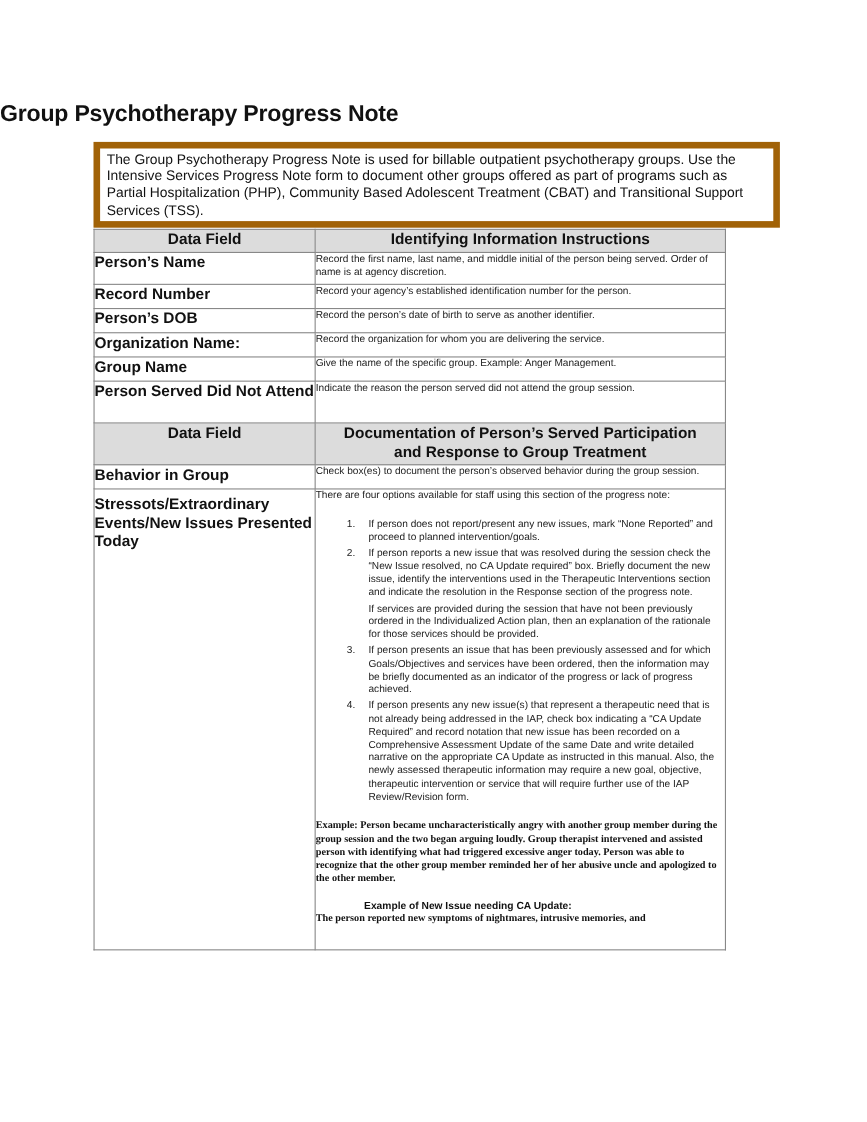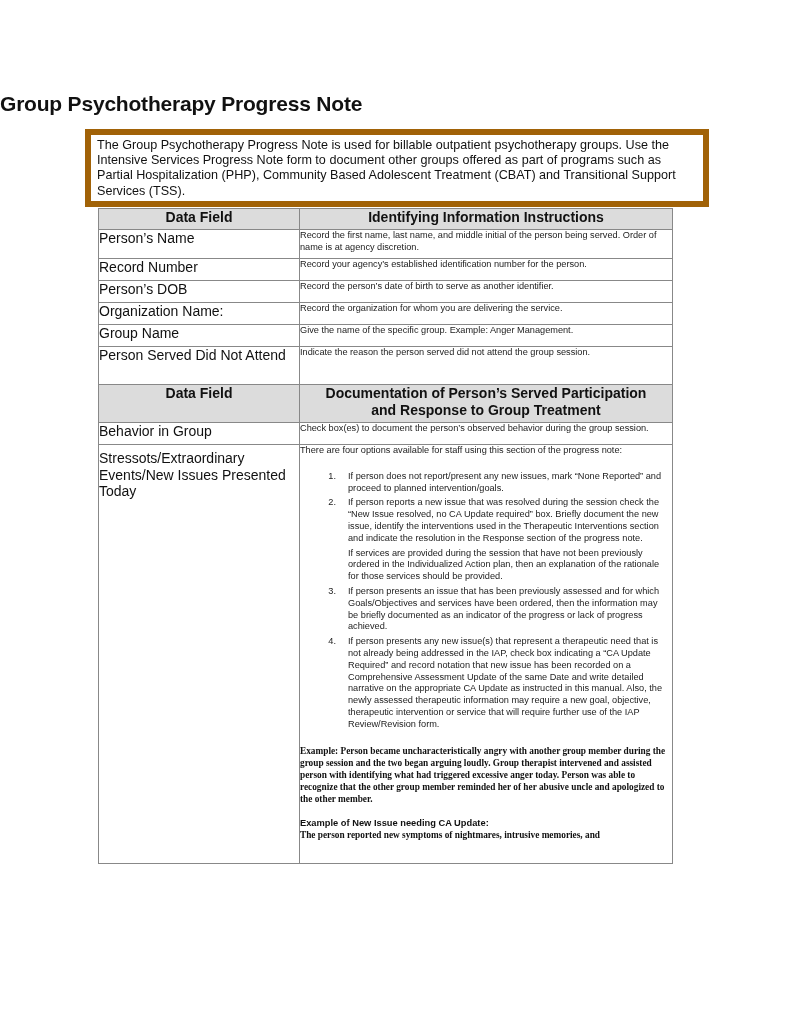--- a/index.html
+++ b/index.html
@@ -3,35 +3,35 @@
 <meta charset="utf-8">
 <style>
   html, body { margin: 0; padding: 0; background: #ffffff; }
   body { width: 788px; height: 1020px; position: relative; overflow: hidden;
          font-family: "Liberation Sans", sans-serif; color: #111; }
   .title { position: absolute; left: 0; width: 788px; top: 92px; text-align: left;
            font-size: 21px; font-weight: bold; letter-spacing: -0.2px; }
   .intro { position: absolute; left: 85px; top: 129px; width: 600px; height: 59px;
            border: 6px solid #a16207; padding: 3px 6px 4px 6px;
            font-size: 12.6px; line-height: 15.2px; }
-  table.main { position: absolute; left: 98px; top: 208px; width: 575px;
+  table.main { position: absolute; left: 85px; top: 208px; width: 575px;
                border-collapse: collapse; table-layout: fixed; }
   table.main td { border: 1px solid #888; vertical-align: top; padding: 0; }
   td.c1 { width: 200px; }
   td.hdr { background: #dcdcdc; text-align: center; vertical-align: middle;
            font-weight: bold; font-size: 14px; line-height: 17px; }
-  td.fld { font-weight: normal; font-size: 14px; line-height: 16.5px; padding: 3px 6px 2px 6px; }
+  td.fld { font-weight: bold; font-size: 14px; line-height: 16.5px; padding: 3px 6px 2px 6px; }
   td.ins { font-size: 9.2px; line-height: 11.8px; padding: 3px 6px 2px 6px; color: #222; }
   .ol { margin: 14px 0 0 0; padding: 0; }
   .li { display: flex; margin-bottom: 3px; }
   .num { width: 36px; text-align: right; padding-right: 12px; flex: none; }
   .litxt { flex: 1; padding-right: 8px; }
   .sub { margin: 0 0 3px 48px; padding-right: 8px; }
   .ex { font-weight: bold; font-size: 9.3px; line-height: 12px; margin-top: 14px; color: #111; font-family: Liberation Serif, serif; }
-  .ex2 { font-weight: bold; font-size: 9.3px; line-height: 12px; margin-top: 12px; color: #111; }
+  .ex2 { font-weight: bold; font-size: 9.3px; line-height: 12px; margin-top: 12px; color: #111; margin-left: 44px; }
 </style>
 </head>
 <body>
 
 <div class="title">Group Psychotherapy Progress Note</div>
 <div class="intro">The Group Psychotherapy Progress Note is used for billable outpatient psychotherapy groups. Use the Intensive Services Progress Note form to document other groups offered as part of programs such as Partial Hospitalization (PHP), Community Based Adolescent Treatment (CBAT) and Transitional Support Services (TSS).</div>
 
 <table class="main">
   <tbody>
       <tr style="height:21px">

